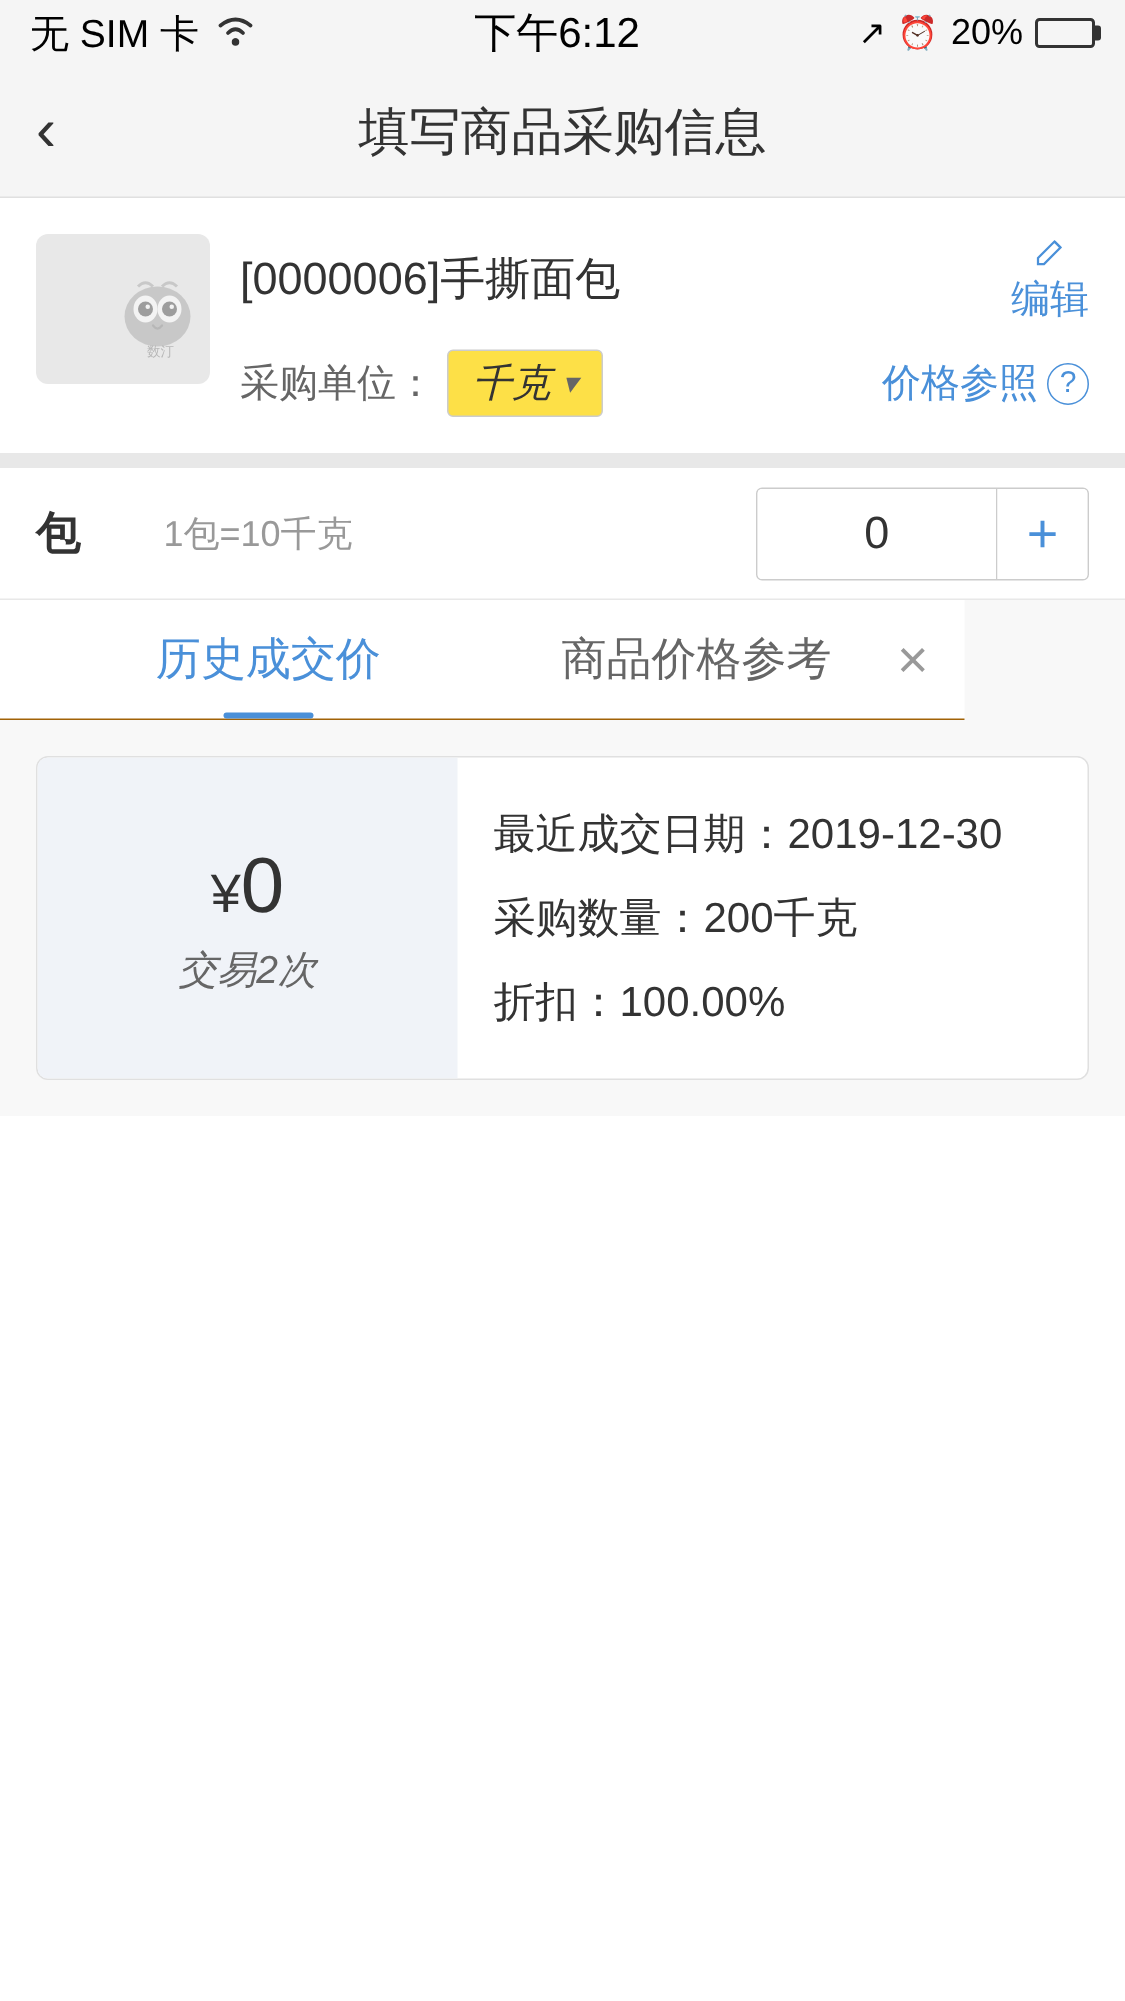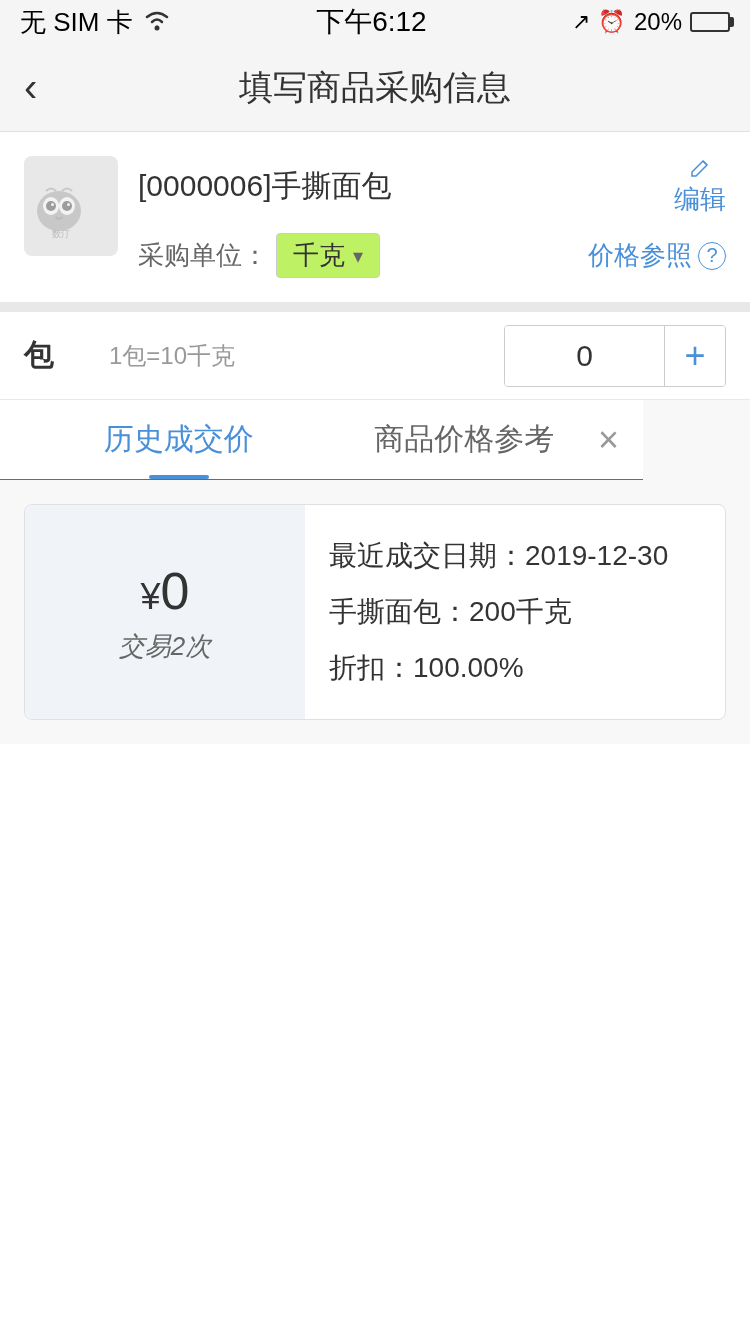--- a/index.html
+++ b/index.html
@@ -101,27 +101,27 @@
       background: #fff;
       padding: 24px 24px;
       margin-bottom: 0;
     }
     .product-row {
       display: flex;
       align-items: flex-start;
       gap: 20px;
     }
     .product-thumb {
-      width: 94px;
+      width: 116px;
       height: 100px;
       background: #e8e8e8;
       border-radius: 8px;
       display: flex;
       align-items: center;
-      justify-content: flex-start;
+      justify-content: flex-end;
       flex-shrink: 0;
       overflow: hidden;
     }
     .owl-icon {
       width: 70px;
       height: 70px;
       opacity: 0.5;
     }
     .product-info {
       flex: 1;
@@ -154,26 +154,27 @@
     .purchase-unit-label {
       font-size: 26px;
       color: #666;
     }
     .unit-select {
       border: 1px solid #ccc;
       border-radius: 4px;
       padding: 4px 16px;
       font-size: 26px;
       color: #333;
-      background: #bef264;
+      background: #fde047;
       display: flex;
       align-items: center;
       gap: 8px;
       margin-left: 8px;
       cursor: pointer;
+      font-style: italic;
     }
     .price-ref {
       font-size: 26px;
       color: #4a90d9;
       display: flex;
       align-items: center;
       gap: 6px;
       cursor: pointer;
     }
 
@@ -462,21 +463,21 @@
           <div class="price-main">
             <span class="price-yen">¥</span><span>0</span>
           </div>
           <div class="price-count">交易2次</div>
         </div>
         <div class="price-card-right">
           <div class="price-detail-row">
             <span>最近成交日期：</span><span>2019-12-30</span>
           </div>
           <div class="price-detail-row">
-            <span>手撕面包：</span><span>200千克</span>
+            <span>采购数量：</span><span>200千克</span>
           </div>
           <div class="price-detail-row">
             <span>折扣：</span><span>100.00%</span>
           </div>
         </div>
       </div>
     </div>
   </div>
 
 </div>

